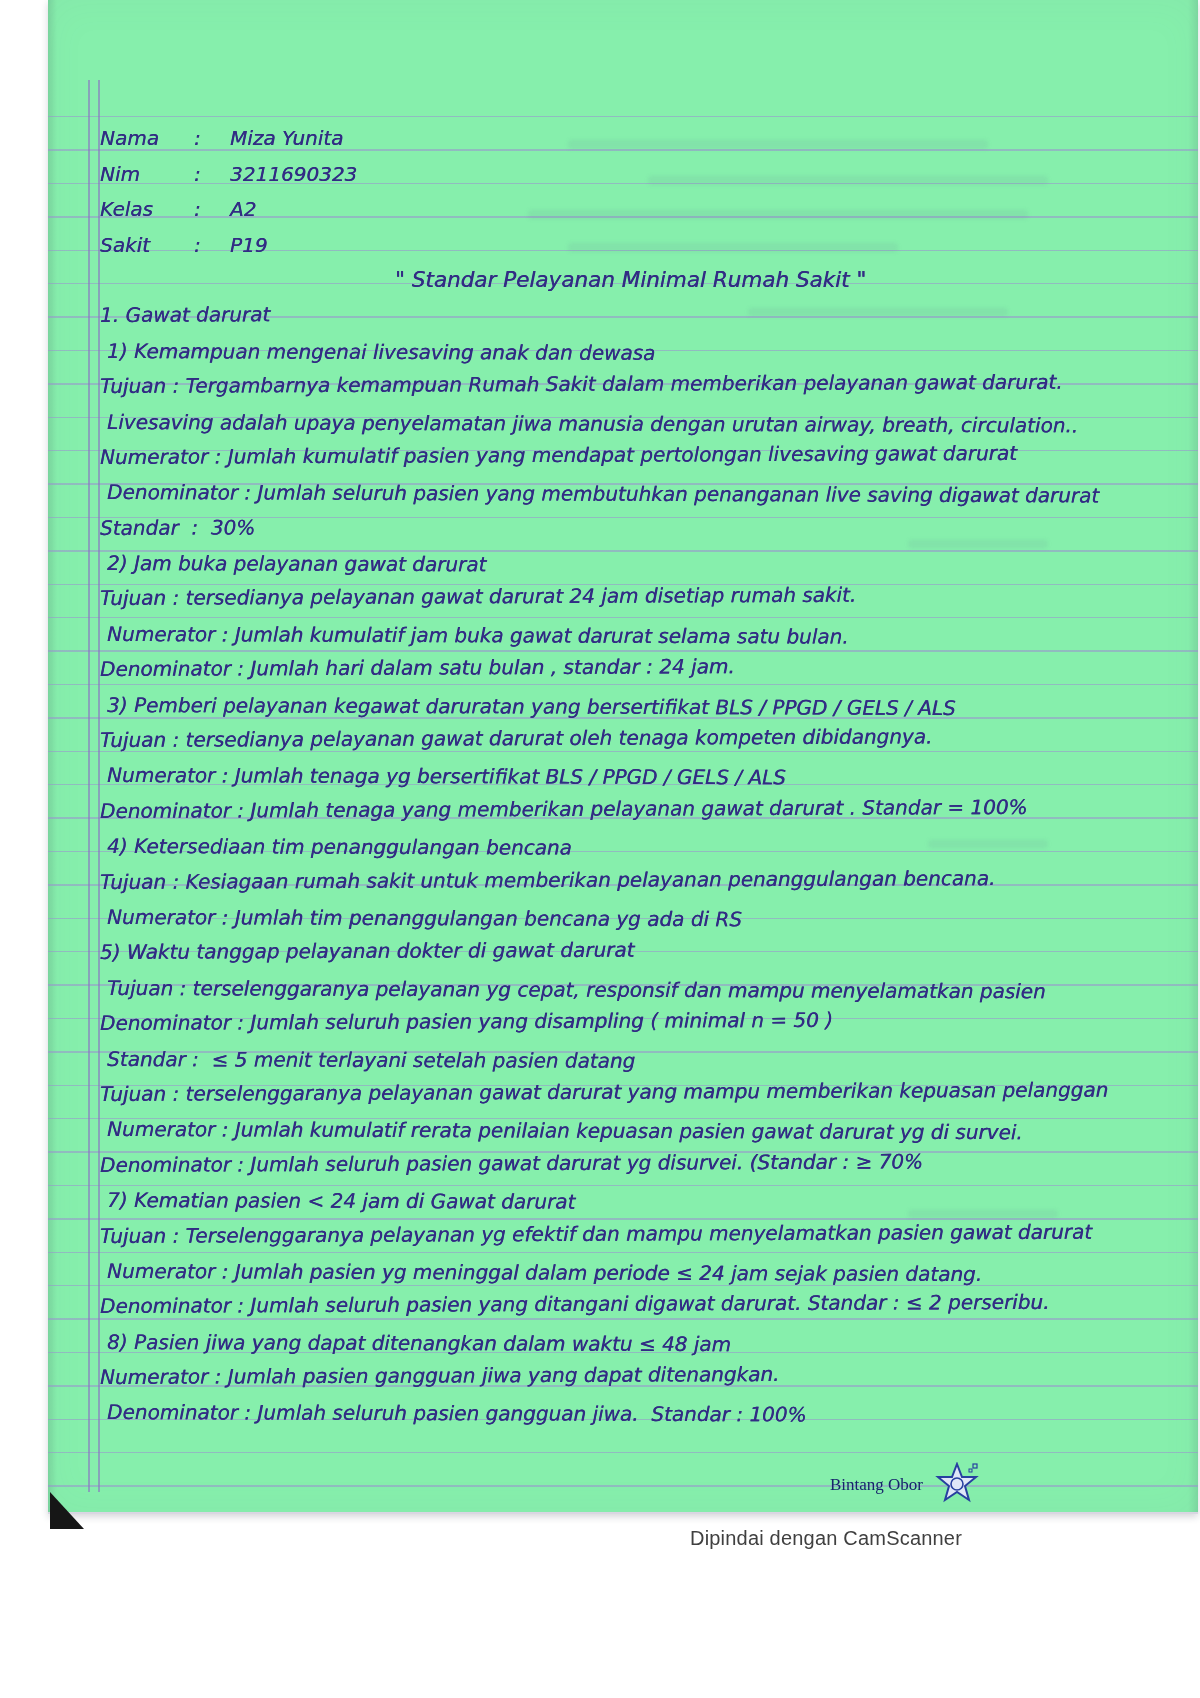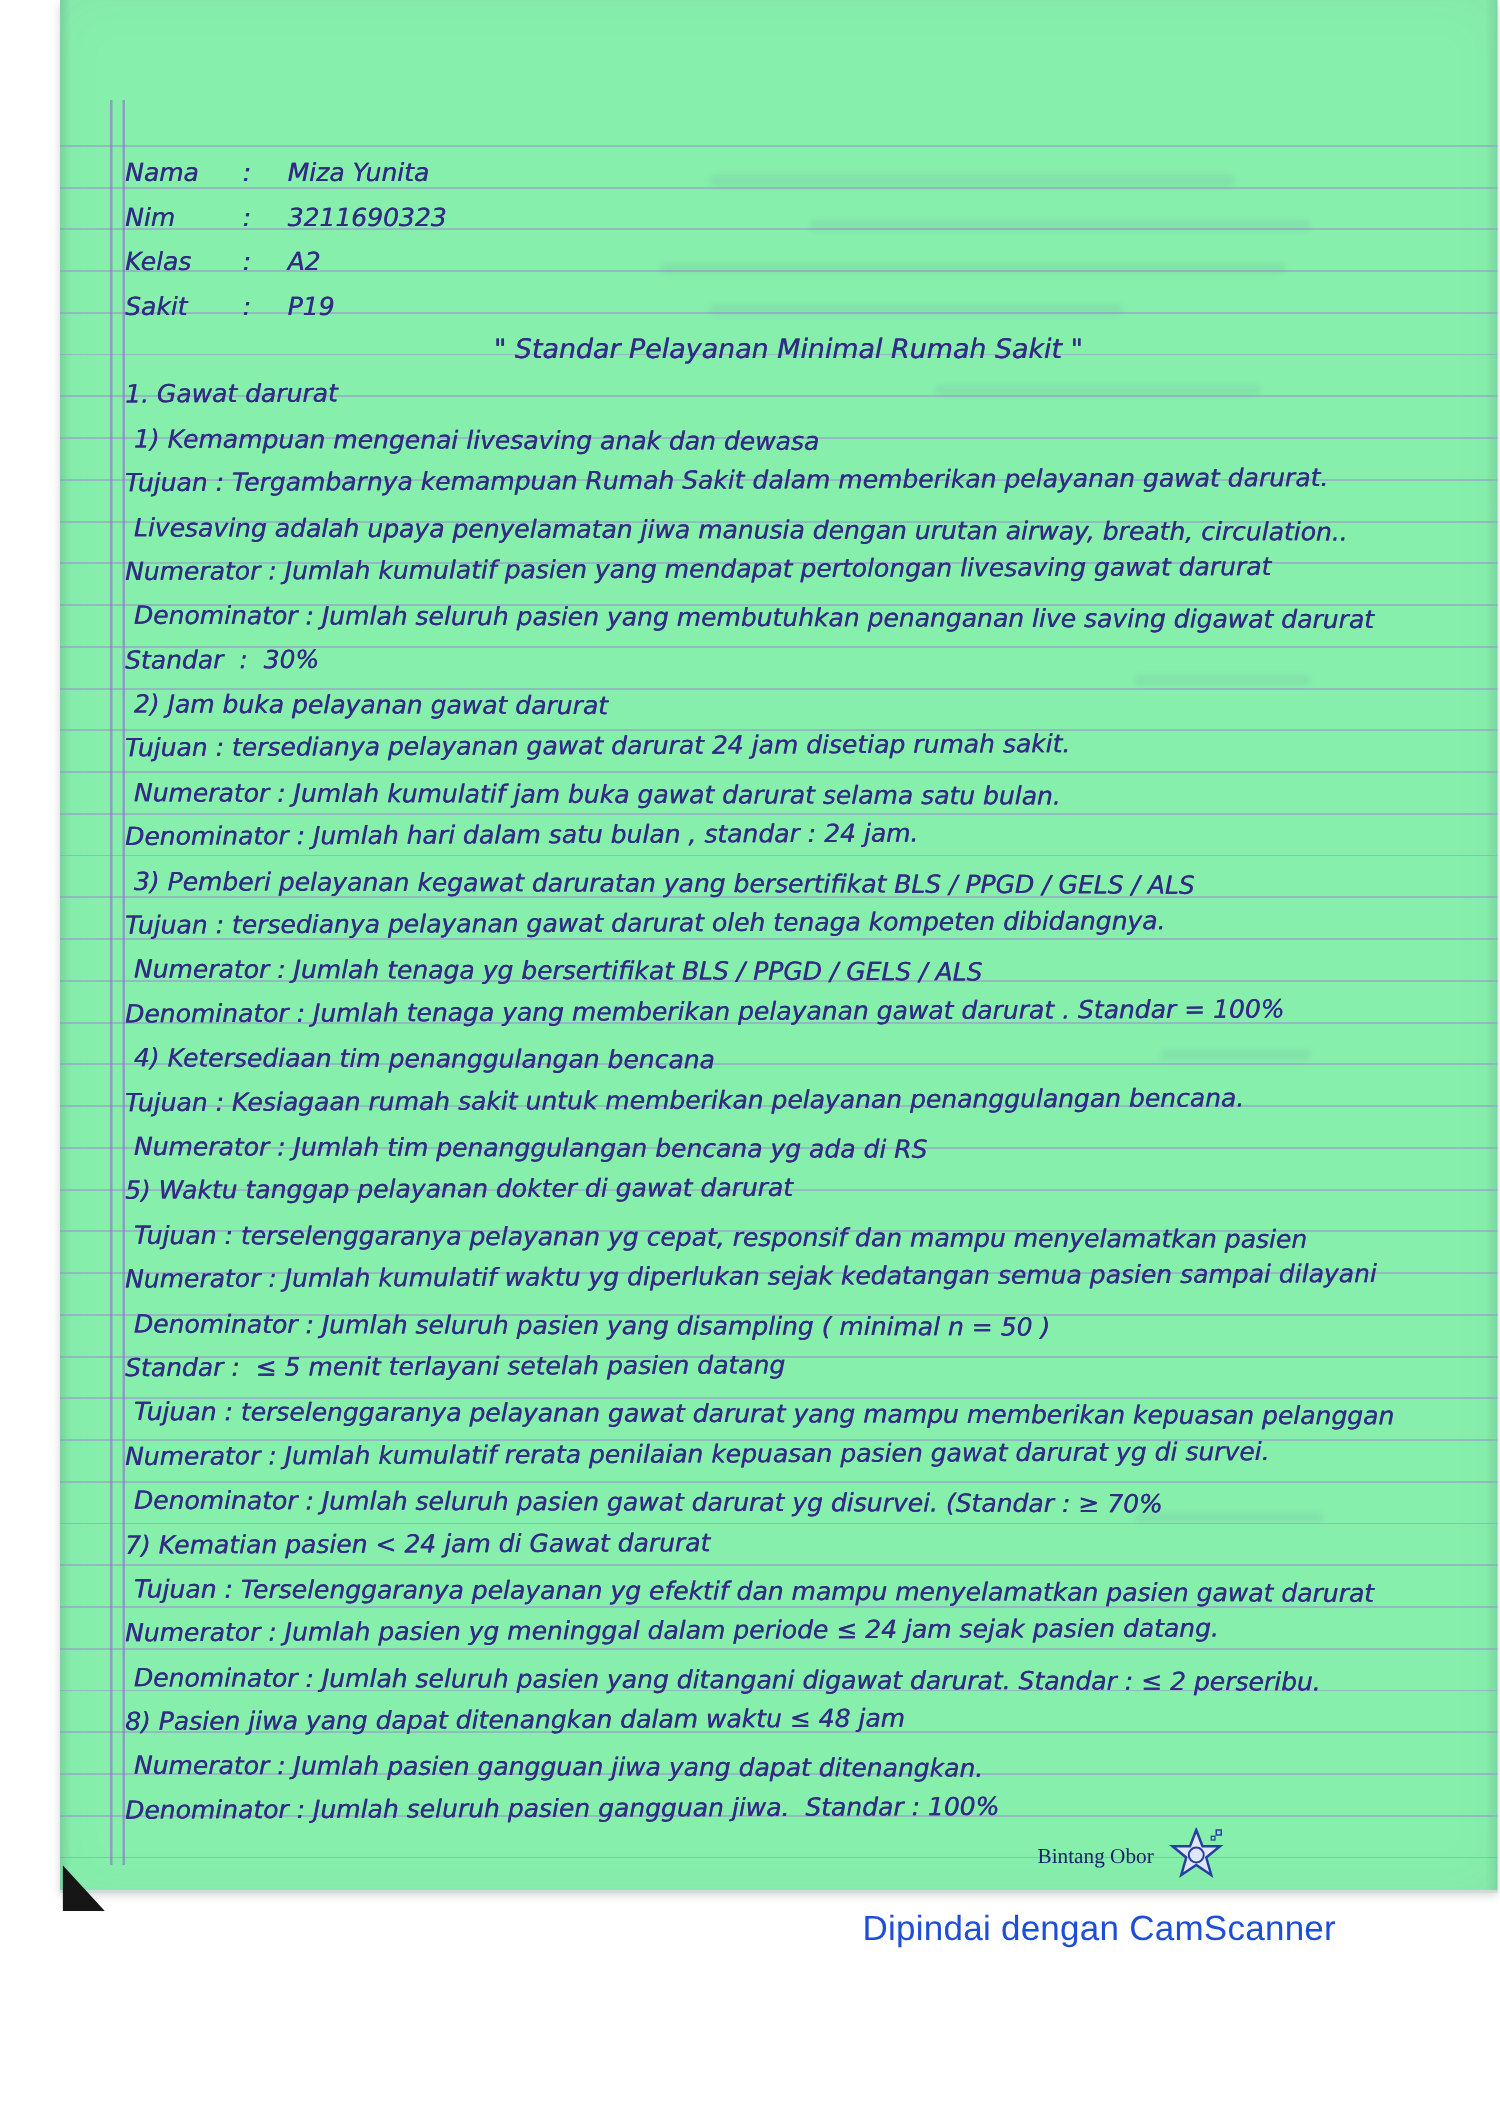--- a/index.html
+++ b/index.html
@@ -74,22 +74,22 @@
   .content-row:nth-child(even) span{transform:rotate(0.2deg);padding-left:7px;}
 
   
   .publisher{position:absolute;left:782px;top:1462px;display:flex;align-items:center;gap:10px;}
   .pub-text{font-family:"Liberation Serif", serif;font-weight:normal;font-size:17px;color:#16246b;}
   .pub-logo{width:48px;height:46px;display:block;}
 
   
   .camscanner{
     position:absolute;left:690px;top:1527px;
-    font-family:"Liberation Sans", sans-serif;font-size:28px;font-weight:500;
-    color:#1d4ed8;letter-spacing:.2px;
+    font-family:"Liberation Sans", sans-serif;font-size:20px;font-weight:500;
+    color:#404040;letter-spacing:.2px;
   }
 </style>
 </head>
 <body>
 
 <div class="scan">
 
   <div class="artifact a-top-left"></div>
   <div class="artifact a-top-mid"></div>
 
@@ -133,21 +133,20 @@
           <div class="row content-row"><span>Denominator : Jumlah hari dalam satu bulan , standar : 24 jam.</span></div>
           <div class="row content-row"><span>3) Pemberi pelayanan kegawat daruratan yang bersertifikat BLS / PPGD / GELS / ALS</span></div>
           <div class="row content-row"><span>Tujuan : tersedianya pelayanan gawat darurat oleh tenaga kompeten dibidangnya.</span></div>
           <div class="row content-row"><span>Numerator : Jumlah tenaga yg bersertifikat BLS / PPGD / GELS / ALS</span></div>
           <div class="row content-row"><span>Denominator : Jumlah tenaga yang memberikan pelayanan gawat darurat . Standar = 100%</span></div>
           <div class="row content-row"><span>4) Ketersediaan tim penanggulangan bencana</span></div>
           <div class="row content-row"><span>Tujuan : Kesiagaan rumah sakit untuk memberikan pelayanan penanggulangan bencana.</span></div>
           <div class="row content-row"><span>Numerator : Jumlah tim penanggulangan bencana yg ada di RS</span></div>
           <div class="row content-row"><span>5) Waktu tanggap pelayanan dokter di gawat darurat</span></div>
           <div class="row content-row"><span>Tujuan : terselenggaranya pelayanan yg cepat, responsif dan mampu menyelamatkan pasien</span></div>
-          <div class="row content-row"><span>Numerator : Jumlah kumulatif waktu yg diperlukan sejak kedatangan semua pasien sampai dilayani</span></div>
           <div class="row content-row"><span>Denominator : Jumlah seluruh pasien yang disampling ( minimal n = 50 )</span></div>
           <div class="row content-row"><span>Standar :  ≤ 5 menit terlayani setelah pasien datang</span></div>
           <div class="row content-row"><span>Tujuan : terselenggaranya pelayanan gawat darurat yang mampu memberikan kepuasan pelanggan</span></div>
           <div class="row content-row"><span>Numerator : Jumlah kumulatif rerata penilaian kepuasan pasien gawat darurat yg di survei.</span></div>
           <div class="row content-row"><span>Denominator : Jumlah seluruh pasien gawat darurat yg disurvei. (Standar : ≥ 70%</span></div>
           <div class="row content-row"><span>7) Kematian pasien &lt; 24 jam di Gawat darurat</span></div>
           <div class="row content-row"><span>Tujuan : Terselenggaranya pelayanan yg efektif dan mampu menyelamatkan pasien gawat darurat</span></div>
           <div class="row content-row"><span>Numerator : Jumlah pasien yg meninggal dalam periode ≤ 24 jam sejak pasien datang.</span></div>
           <div class="row content-row"><span>Denominator : Jumlah seluruh pasien yang ditangani digawat darurat. Standar : ≤ 2 perseribu.</span></div>
           <div class="row content-row"><span>8) Pasien jiwa yang dapat ditenangkan dalam waktu ≤ 48 jam</span></div>

